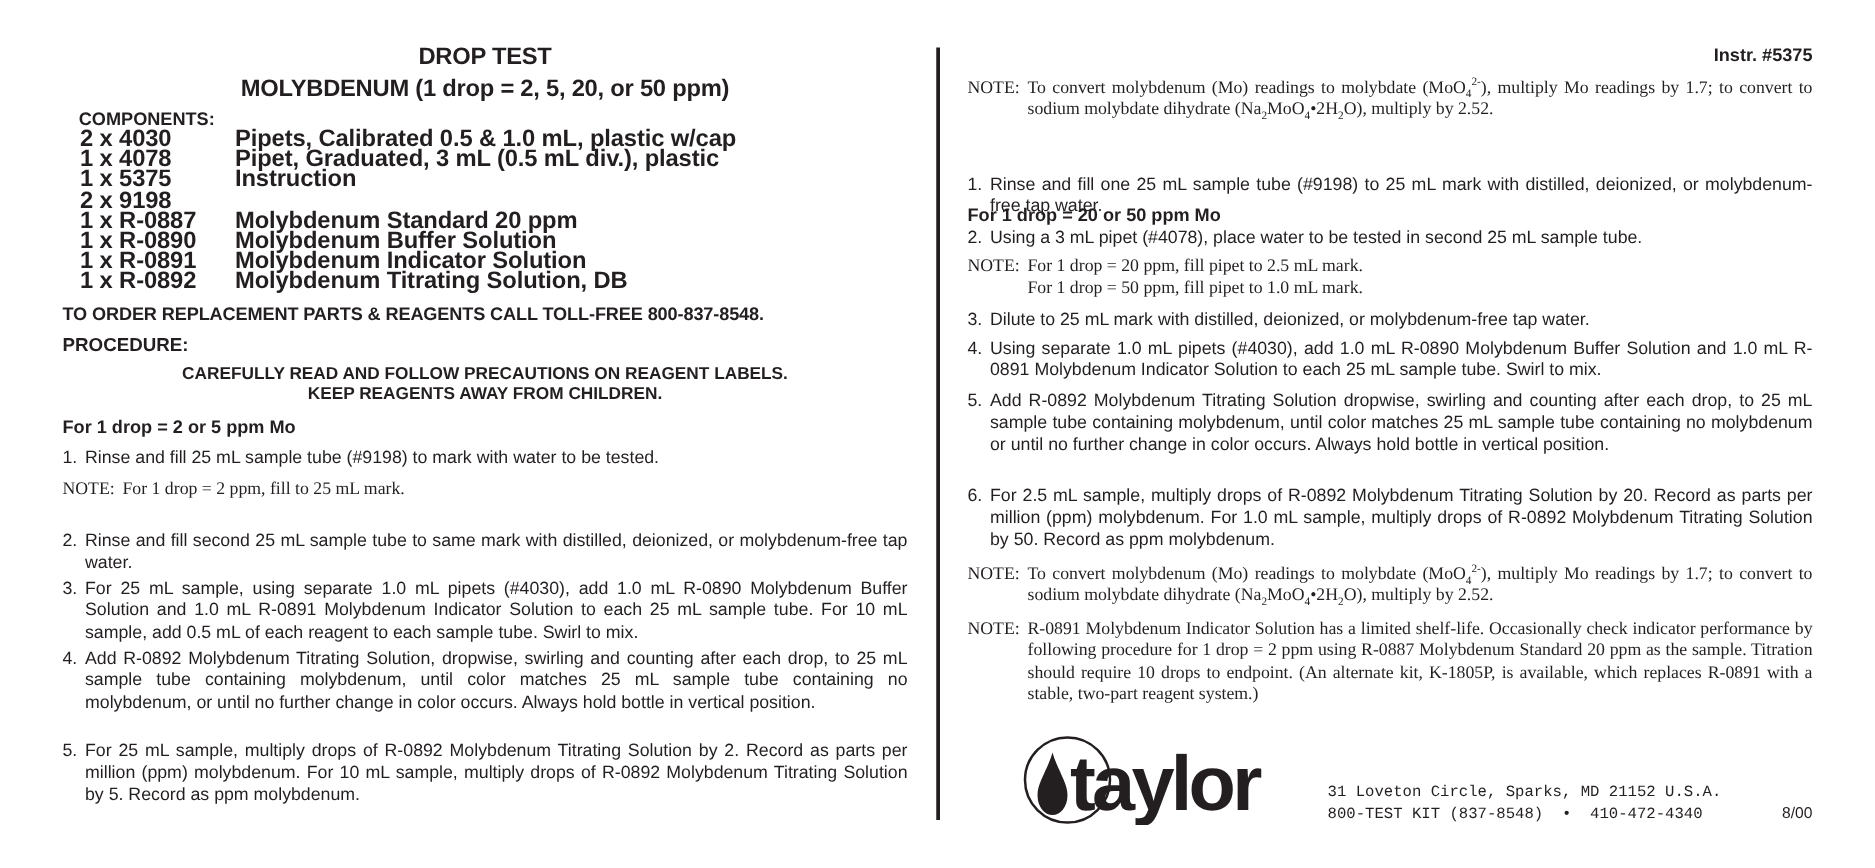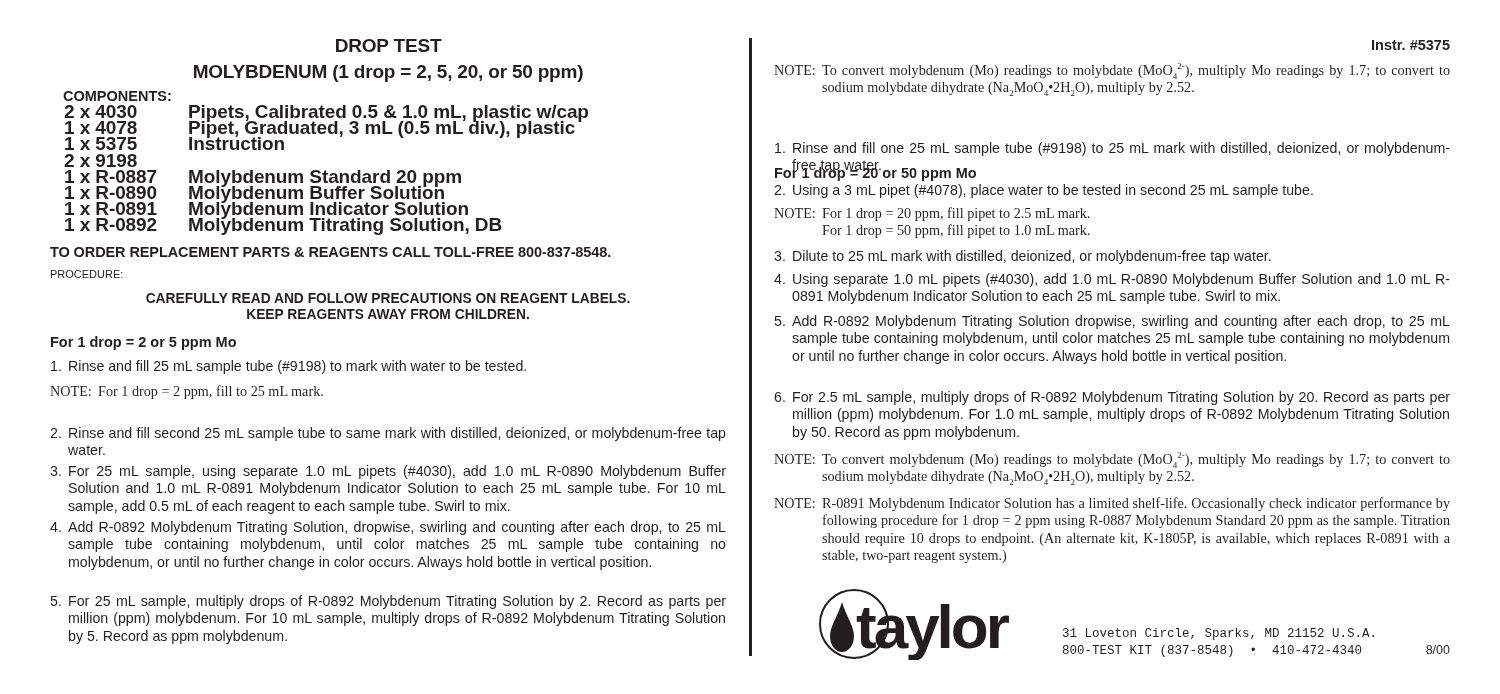--- a/index.html
+++ b/index.html
@@ -12,21 +12,21 @@
   .right { left: 774px; width: 676px; }
   .divider { position: absolute; left: 749px; top: 38px; width: 3px; height: 618px; background: #231f20; }
 
   .title1 { position: absolute; top: 35px; left: 0; width: 100%; text-align: center; font-weight: bold; font-size: 19px; letter-spacing: -0.2px; }
   .title2 { position: absolute; top: 61px; left: 0; width: 100%; text-align: center; font-weight: bold; font-size: 19px; letter-spacing: -0.2px; }
   .comp-head { position: absolute; top: 88px; left: 0; font-weight: bold; font-size: 14.5px; margin-left: 13px; }
   .comp-list { position: absolute; top: 104px; left: 14px; }
   .comp-row { display: flex; font-weight: bold; font-size: 19px; line-height: 16.2px; letter-spacing: -0.1px; }
   .comp-qty { width: 124px; }
   .order { position: absolute; top: 244px; left: 0; font-weight: bold; font-size: 14.5px; letter-spacing: -0.1px; white-space: nowrap; }
-  .proc-head { position: absolute; top: 268px; left: 0; font-weight: normal; font-size: 11px; }
+  .proc-head { position: absolute; top: 268px; left: 0; font-weight: bold; font-size: 15px; }
   .warn { position: absolute; top: 291px; left: 0; width: 100%; text-align: center; font-weight: bold; font-size: 13.8px; line-height: 16px; }
   .sec-head { font-weight: bold; font-size: 14.5px; position: absolute; left: 0; }
 
   .step { position: absolute; left: 0; width: 676px; font-size: 14.2px; line-height: 17.3px; text-align: justify; }
   .step .num { position: absolute; left: 0; top: 0; }
   .step .txt { display: block; padding-left: 18px; }
   .note { position: absolute; left: 0; width: 676px; font-size: 14.2px; line-height: 17.3px; font-family: Liberation Serif, serif; }
   .note .lbl { position: absolute; left: 0; top: 0; }
   .note .txt { display: block; padding-left: 48px; text-align: justify; }
   sub, sup { font-size: 9px; line-height: 0; }

